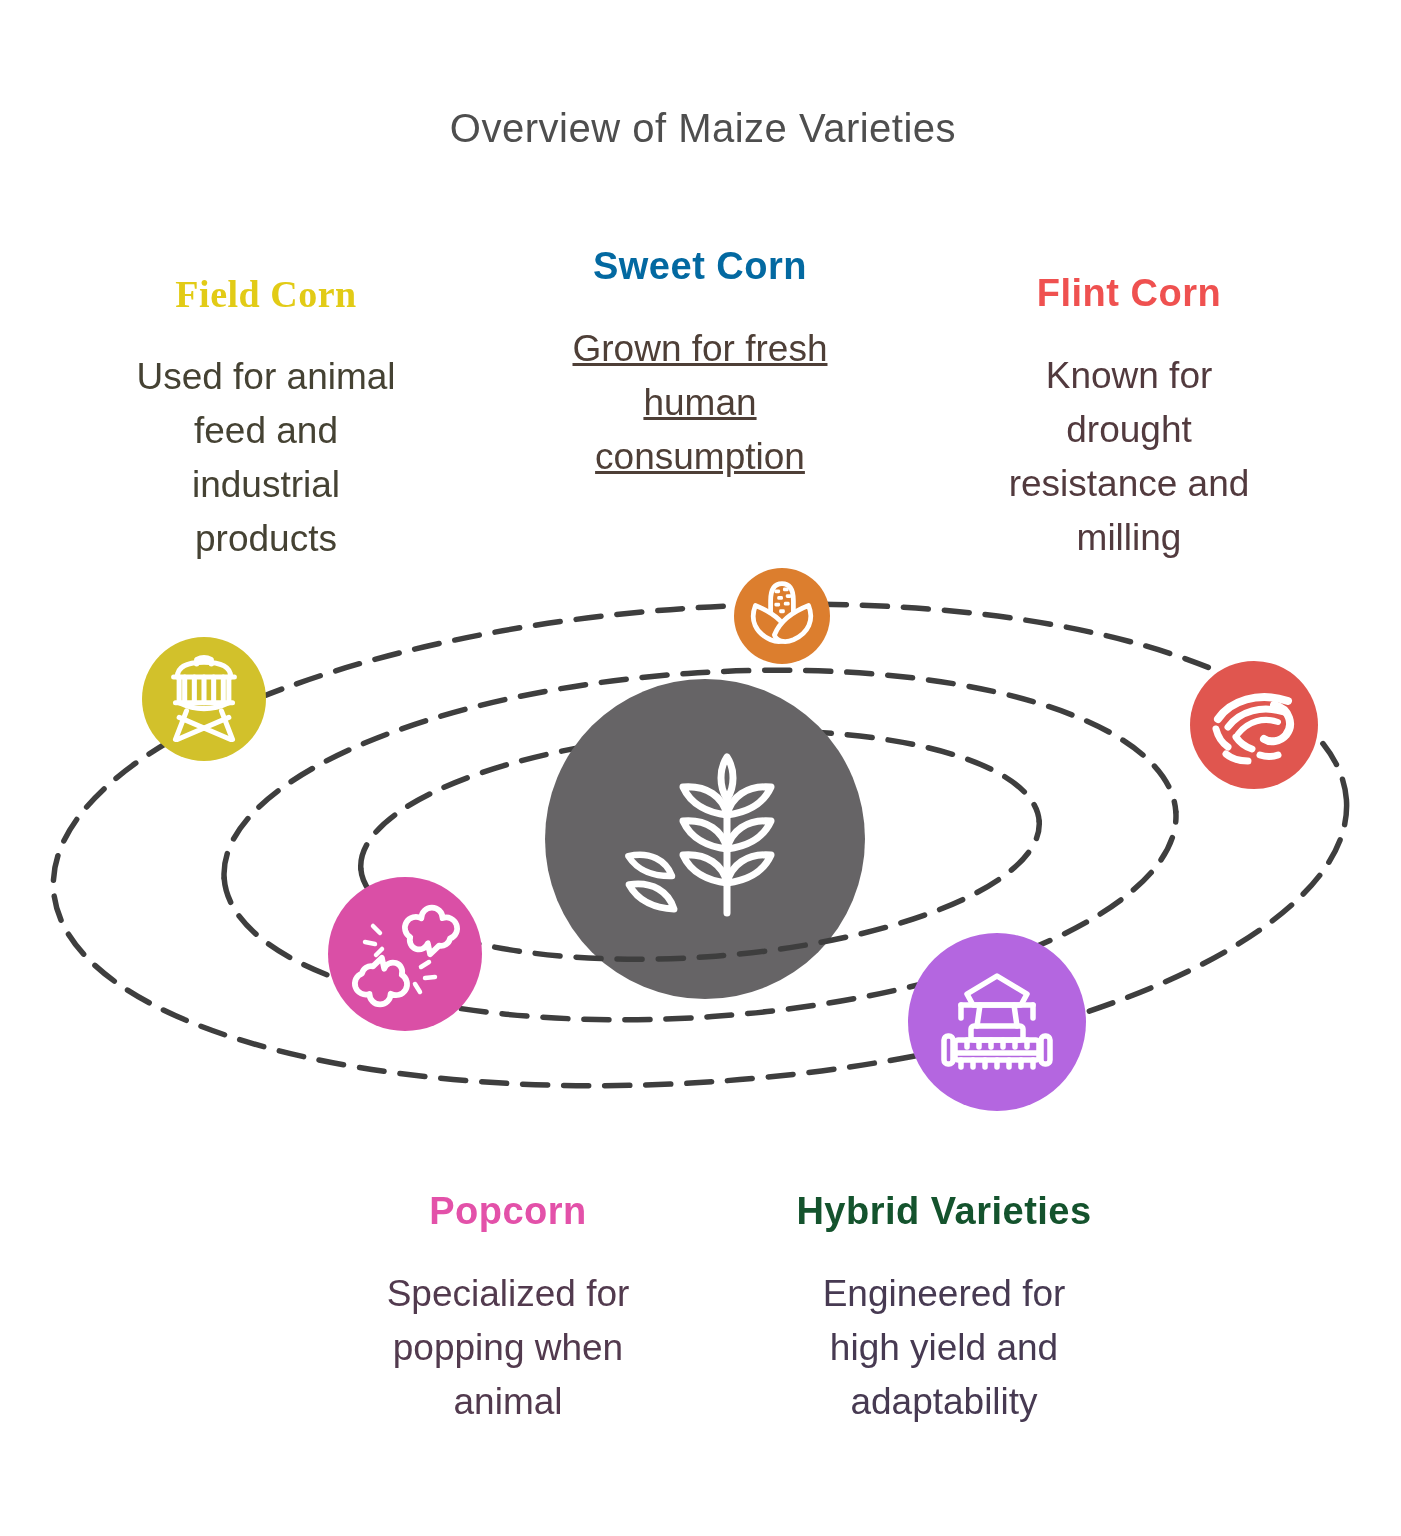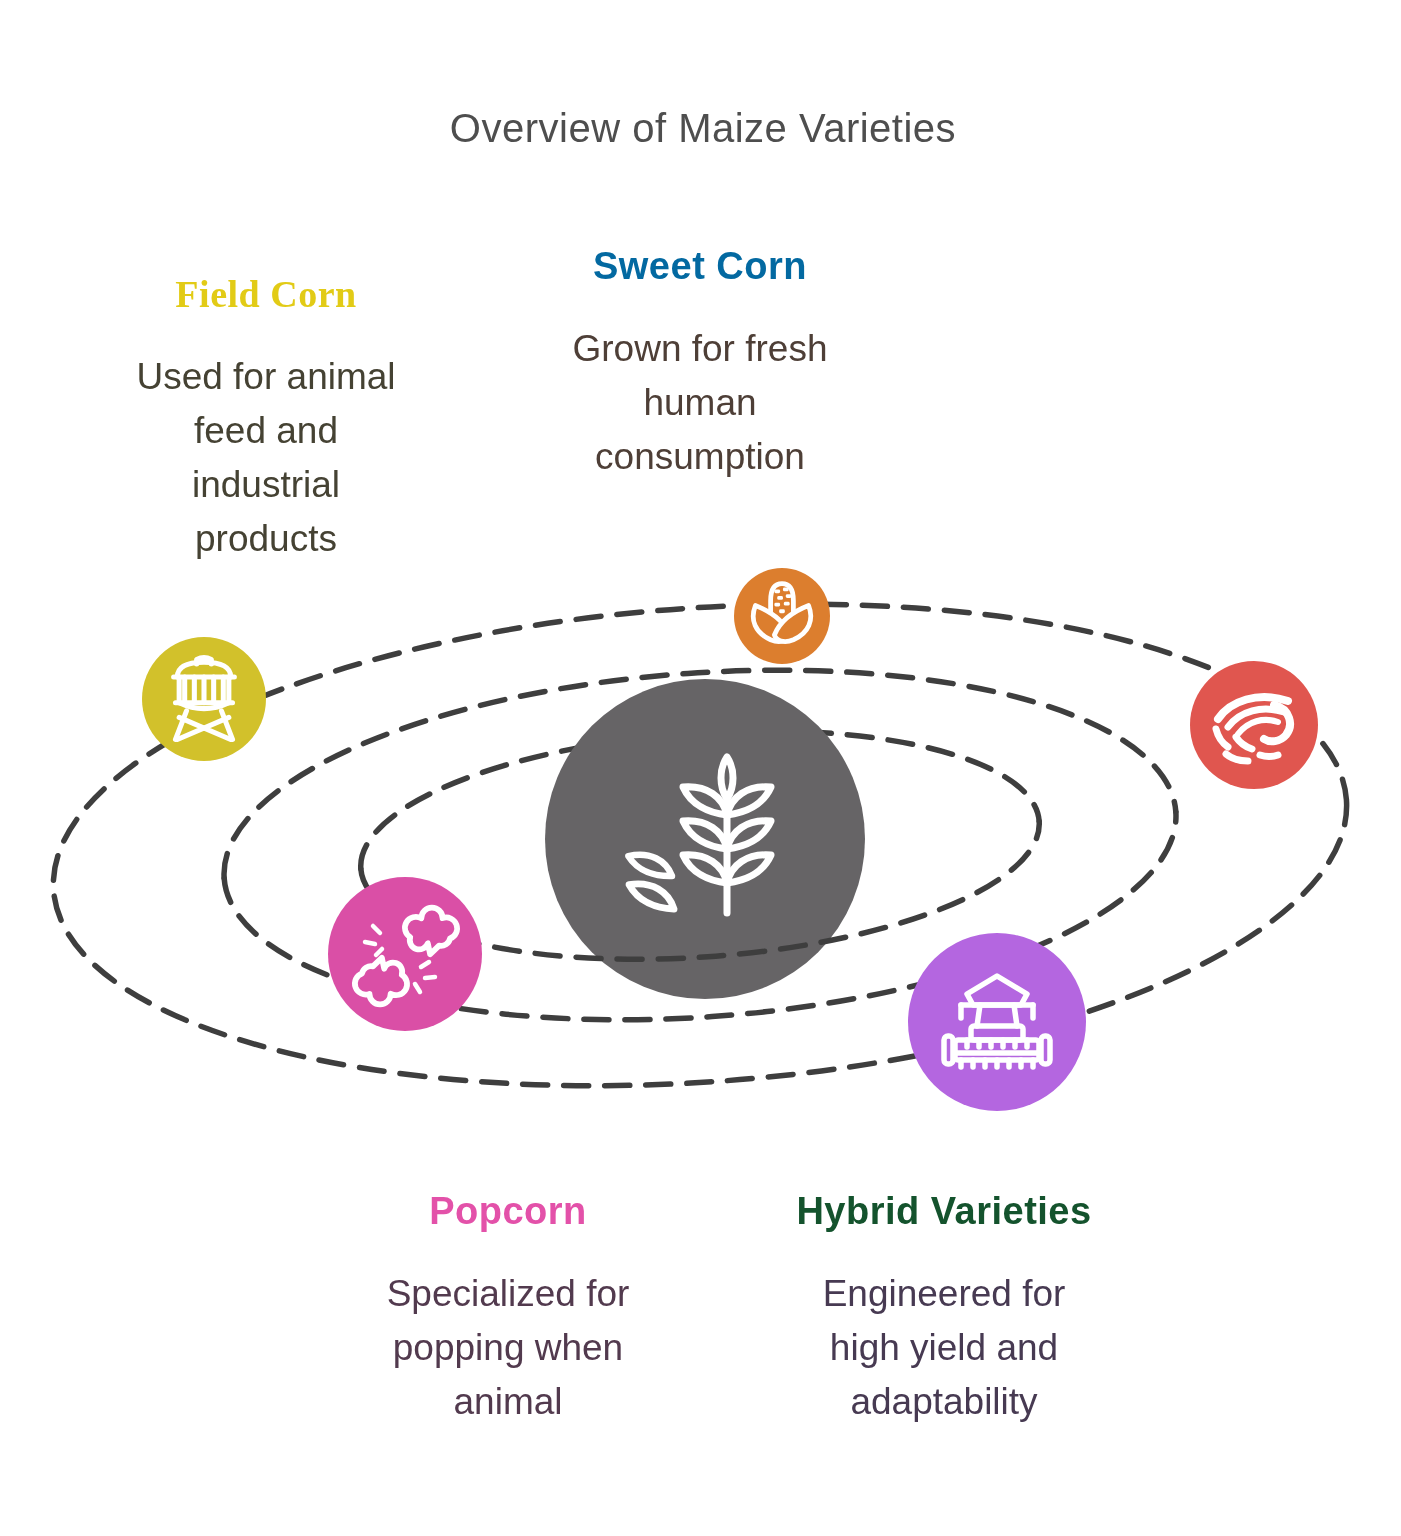--- a/index.html
+++ b/index.html
@@ -159,25 +159,32 @@
   <section class="label label-field">
     <h2 style="color: rgb(226, 203, 22); font-family: Liberation Serif, serif;">Field Corn</h2>
     <p class="desc" style="color: rgb(69, 66, 51);">Used for animal
 feed and
 industrial
 products</p>
   </section>
 
   <section class="label label-sweet">
     <h2 style="color: #0369a1;">Sweet Corn</h2>
-    <p class="desc" style="color: rgb(78, 63, 55);">Grown for fresh
+    <p class="desc" style="color: rgb(78, 63, 55); text-decoration: underline;">Grown for fresh
 human
 consumption</p>
   </section>
 
+  <section class="label label-flint">
+    <h2 style="color: rgb(239, 81, 80);">Flint Corn</h2>
+    <p class="desc" style="color: rgb(82, 58, 62);">Known for
+drought
+resistance and
+milling</p>
+  </section>
 
   <section class="label label-popcorn">
     <h2 style="color: rgb(227, 81, 169);">Popcorn</h2>
     <p class="desc" style="color: rgb(82, 58, 78);">Specialized for
 popping when
 animal</p>
   </section>
 
   <section class="label label-hybrid">
     <h2 style="color: #14532d;">Hybrid Varieties</h2>

